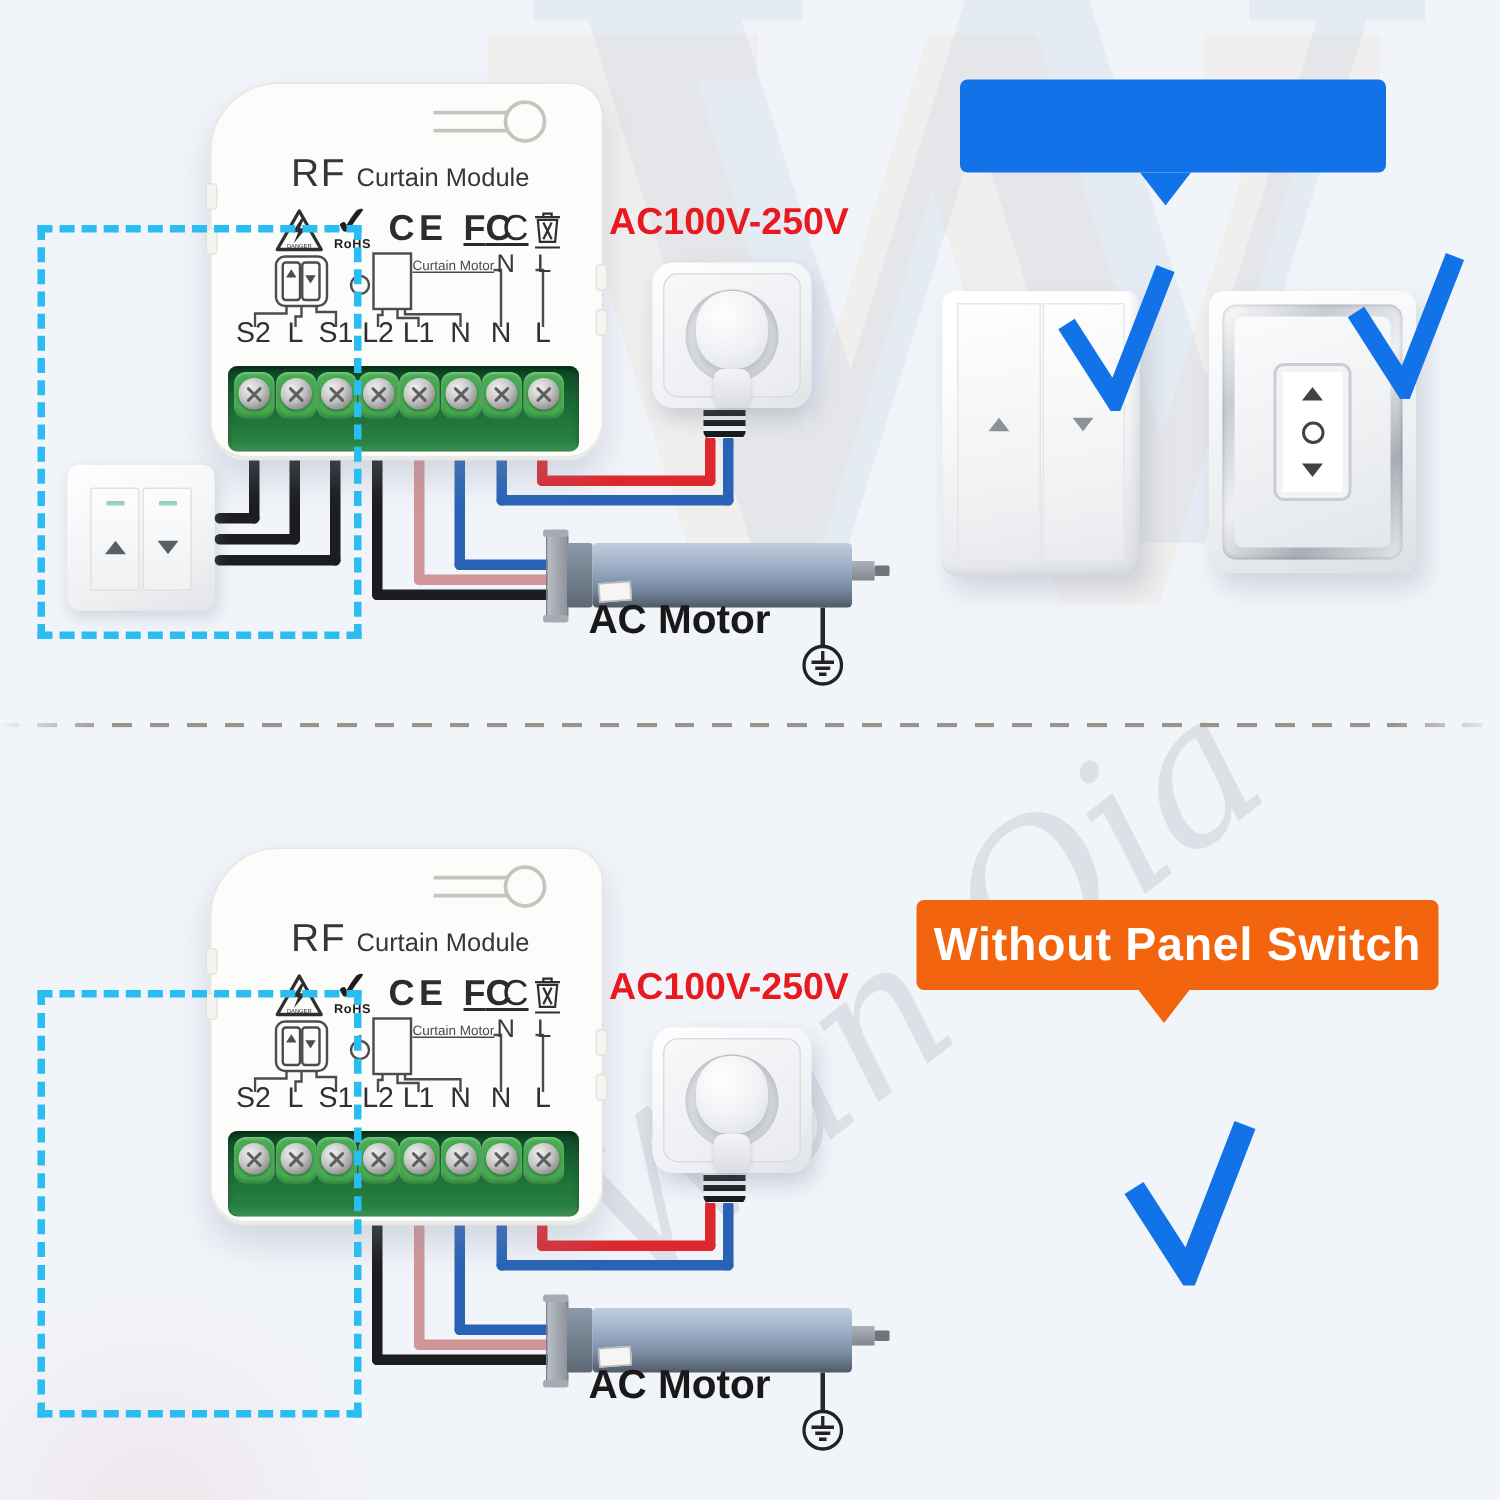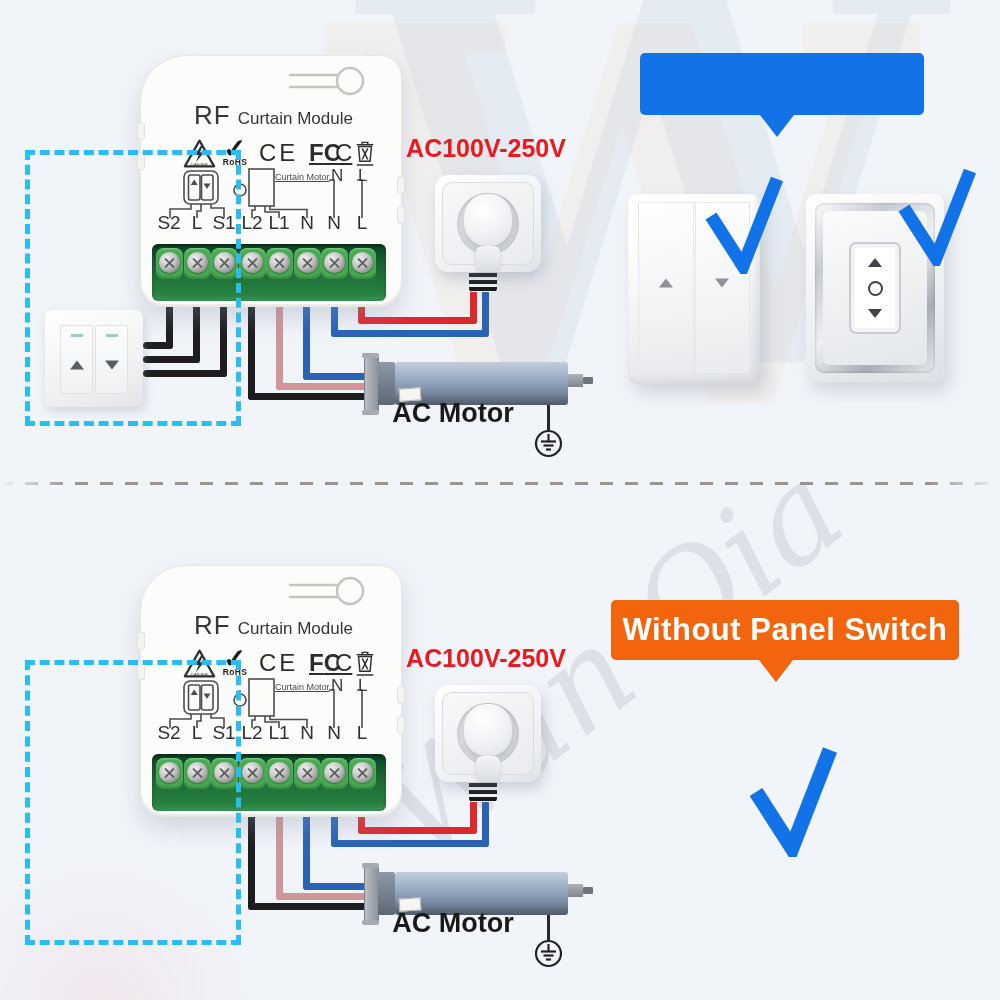--- a/index.html
+++ b/index.html
@@ -39,21 +39,21 @@
   .keyhole{position:absolute;left:142px;top:8px;width:86px;height:34px;}
   .keyhole path,.keyhole circle{stroke:#c5c5bf;stroke-width:2.5;fill:none;}
   .mtitle{position:absolute;left:30px;top:44px;width:205px;text-align:center;white-space:nowrap;color:#363636;}
   .rf{font-size:26px;letter-spacing:1px;}
   .mn{font-size:17px;margin-left:7px;text-align:right;}
   .certs{position:absolute;left:42px;top:80px;width:196px;height:36px;}
   .c-danger{position:absolute;left:0;top:2px;width:33px;height:31px;}
   .c-rohs{position:absolute;left:36px;top:0;width:32px;height:36px;text-align:center;}
   .tick{display:block;font-size:25px;font-weight:700;color:#1e1e1e;line-height:24px;transform:scaleX(1.2) rotate(-6deg);}
   .rohs-t{display:block;font-size:8.5px;font-weight:700;color:#1e1e1e;letter-spacing:.4px;margin-top:-3px;}
-  .c-ce{position:absolute;left:76px;top:3px;font-size:24px;font-weight:400;color:#2c2c2c;letter-spacing:3px;}
+  .c-ce{position:absolute;left:76px;top:3px;font-size:24px;font-weight:700;color:#2c2c2c;letter-spacing:3px;}
   .c-fcc{position:absolute;left:126px;top:3px;font-size:24px;font-weight:700;color:#2c2c2c;text-decoration:underline;}
   .fc2{margin-left:-6px;font-weight:400;}
   .c-weee{position:absolute;left:170px;top:1px;width:24px;height:32px;}
   .c-weee path{stroke:#2f2f2f;stroke-width:1.6;fill:none;}
   .pwires{position:absolute;left:28px;top:108px;width:210px;height:62px;}
   .pwires path,.pwires rect,.pwires circle{stroke:#4c4c4c;stroke-width:1.6;fill:none;}
   .pwires .fill{fill:#4c4c4c;stroke:none;}
   .cm-label{position:absolute;left:134px;top:116px;font-size:9px;color:#4a4a4a;white-space:nowrap;text-decoration:underline;}
   .pn{position:absolute;left:190px;top:110px;font-size:17px;color:#3a3a3a;}
   .pl{position:absolute;left:217px;top:110px;font-size:17px;color:#3a3a3a;}

